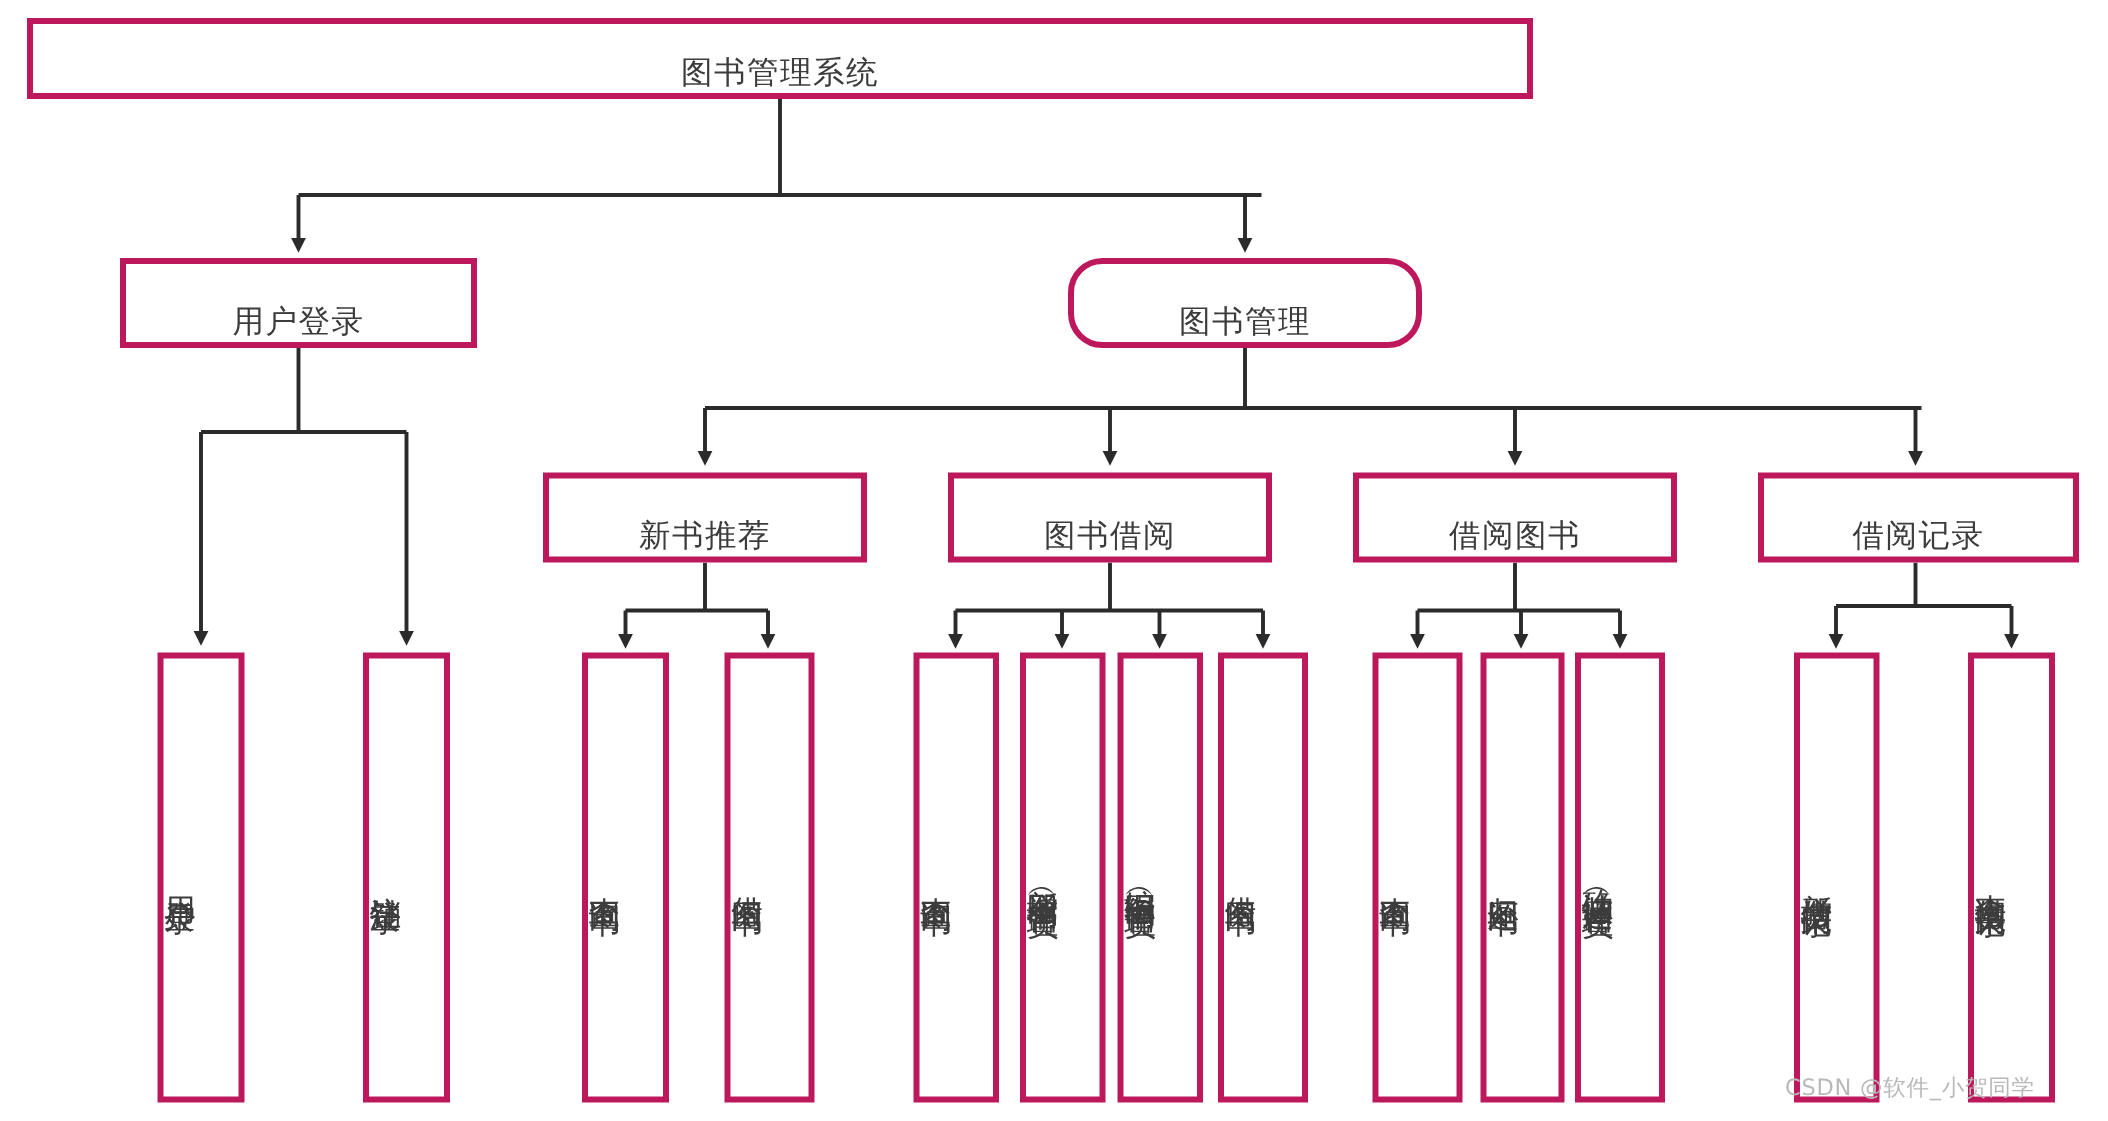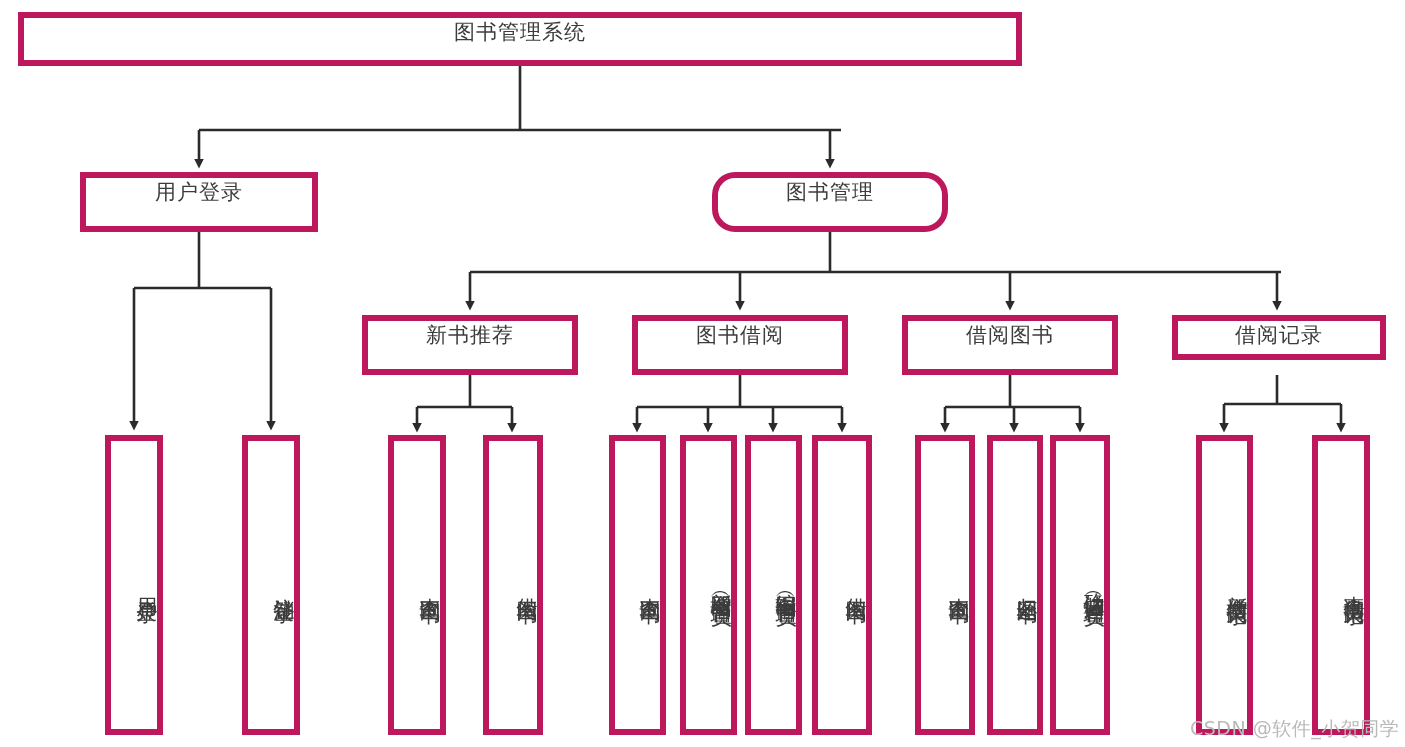--- a/index.html
+++ b/index.html
@@ -21,24 +21,24 @@
     position: absolute;
     left: 0;
     top: 0;
     width: 1405px;
     height: 747px;
     pointer-events: none;
   }
   .node {
     position: absolute;
     box-sizing: border-box;
-    border: 6px solid #be185d;
+    border: 4px solid #be185d;
     background: #ffffff;
     display: flex;
-    align-items: flex-start;
+    align-items: flex-end;
     justify-content: center;
     color: #3c3c3c;
   }
   .node.horiz {
     font-size: 21px;
     letter-spacing: 1px;
   }
   .node.vert {
     writing-mode: vertical-rl;
     text-orientation: upright;
@@ -49,21 +49,21 @@
     white-space: nowrap;
   }
   .node.vert > span {
     writing-mode: vertical-rl;
     text-orientation: upright;
     display: block;
   }
   .watermark {
     position: absolute;
     color: #b9b9b9;
-    font-size: 19px;
+    font-size: 15px;
     letter-spacing: 0.5px;
     white-space: nowrap;
     user-select: none;
   }
 </style>
 </head>
 <body>
 
 <div id="canvas">
 
@@ -130,21 +130,21 @@
 
   <div class="node horiz" style="left:632px; top:315px; width:216px; height:60px;">
     <span>图书借阅</span>
   </div>
   <div class="node horiz" style="left:362px; top:315px; width:216px; height:60px;">
     <span>新书推荐</span>
   </div>
   <div class="node horiz" style="left:902px; top:315px; width:216px; height:60px;">
     <span>借阅图书</span>
   </div>
-  <div class="node horiz" style="left:1172px; top:315px; width:214px; height:45px;">
+  <div class="node horiz" style="left:1172px; top:315px; width:214px; height:60px;">
     <span>借阅记录</span>
   </div>
 
   <div class="node vert" style="left:105px; top:435px; width:58px; height:300px;">
     <span>用户登录</span>
   </div>
   <div class="node vert" style="left:242px; top:435px; width:58px; height:300px;">
     <span>注销登录</span>
   </div>
 

